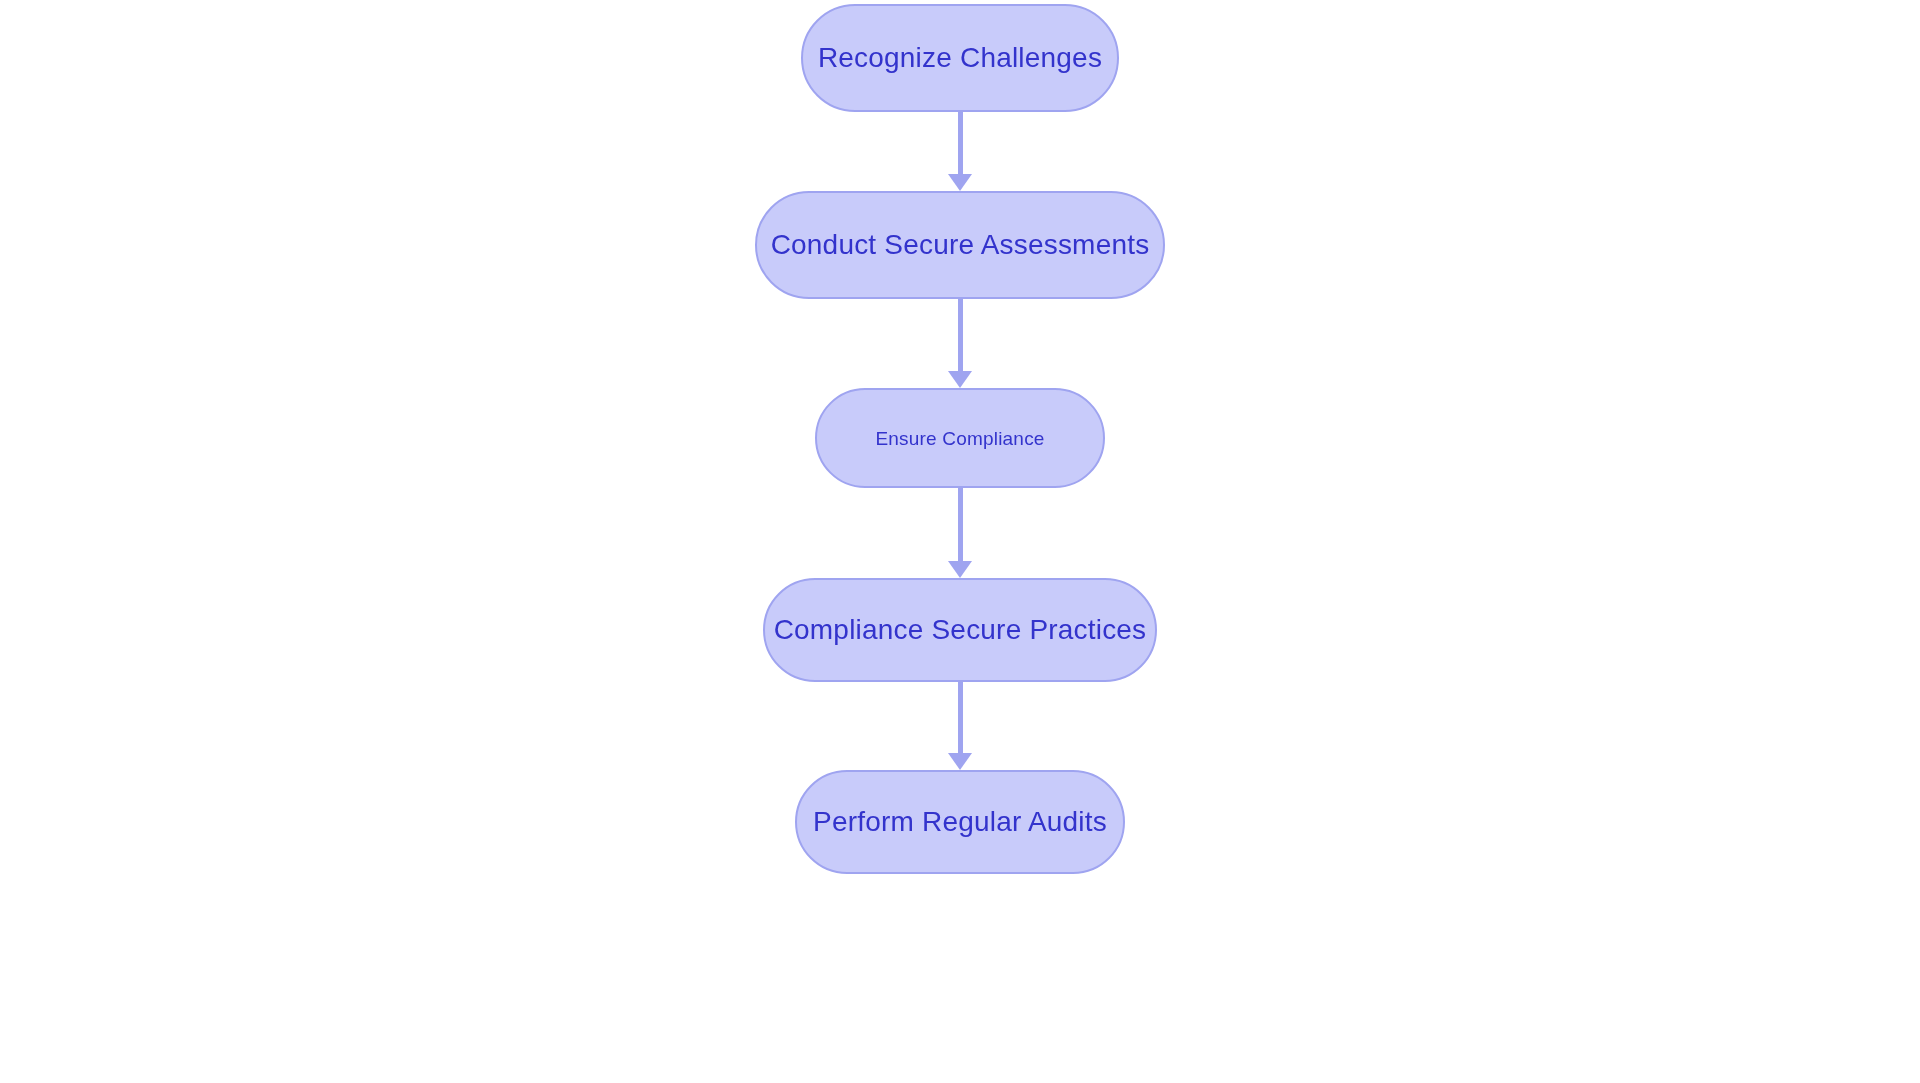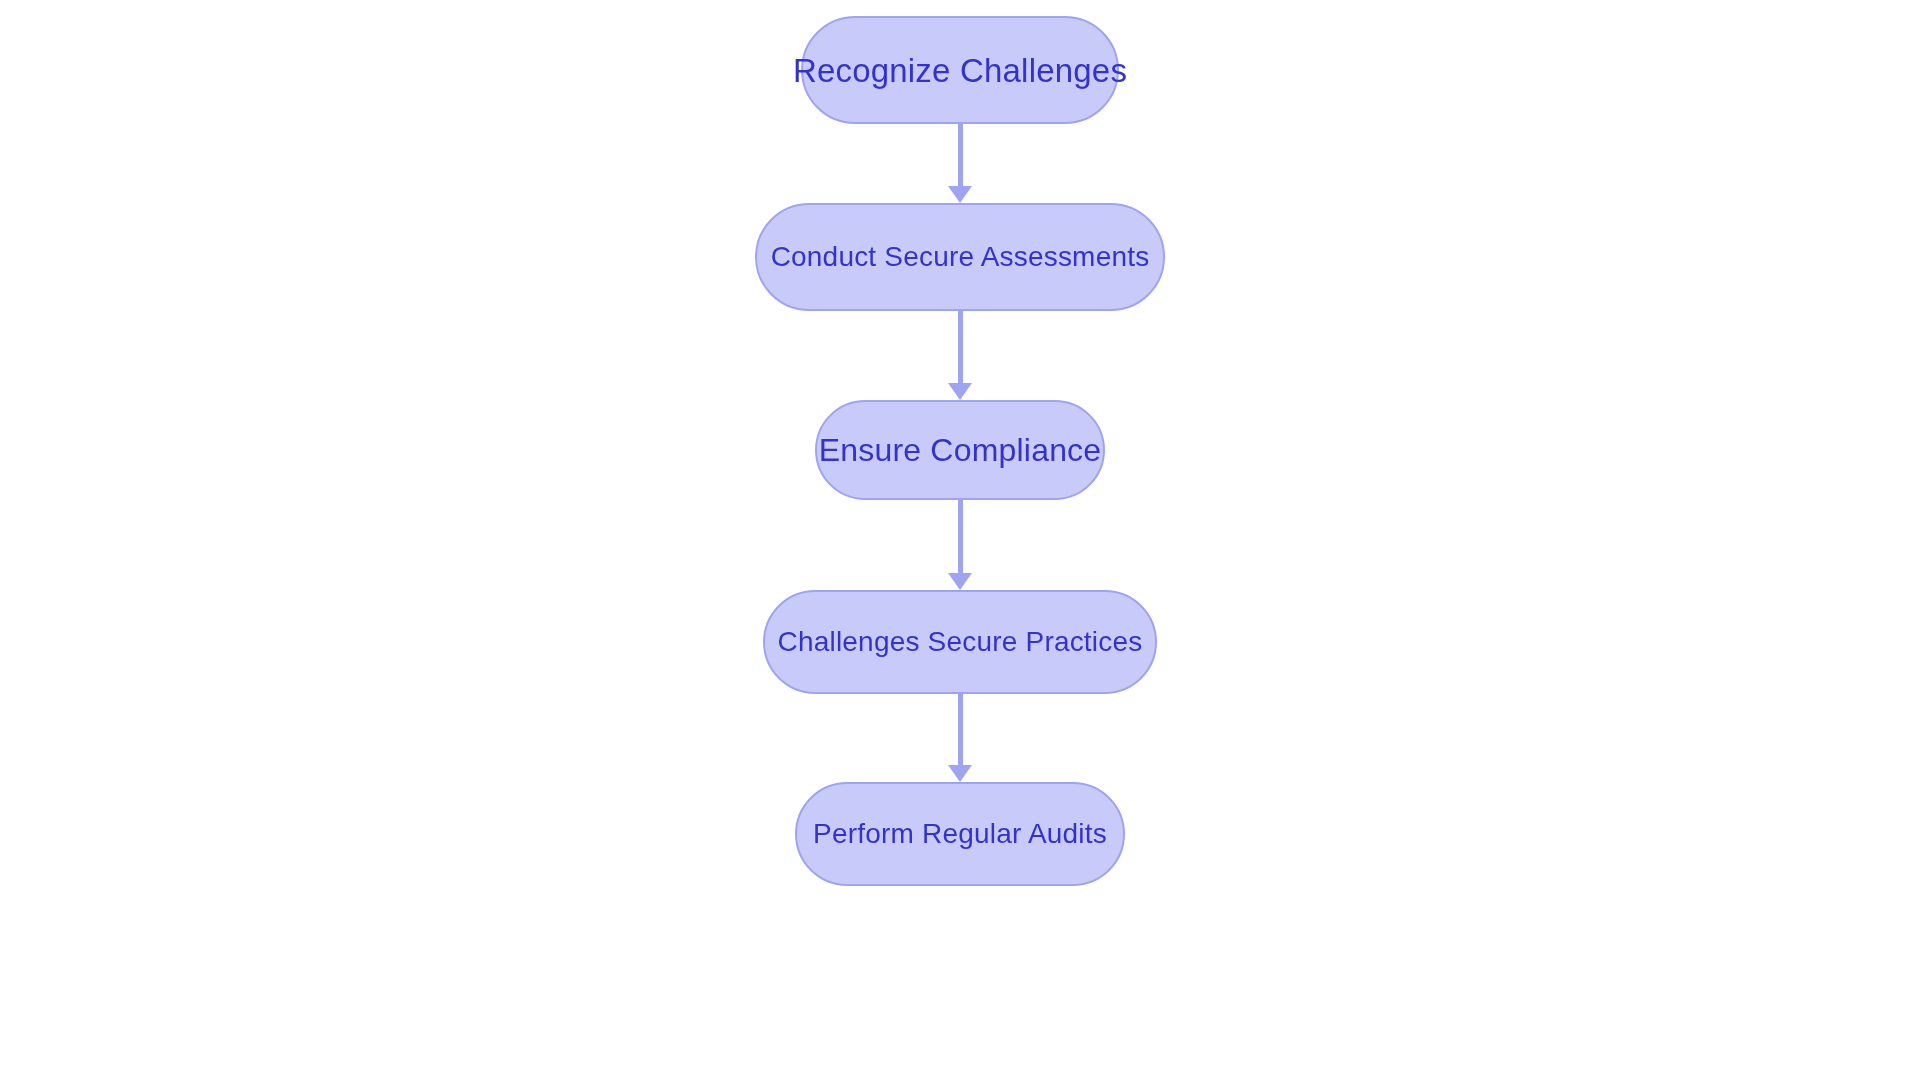--- a/index.html
+++ b/index.html
@@ -62,49 +62,49 @@
     border-top: 17px solid #9fa4f0;
     margin-top: -1px;
   }
 </style>
 </head>
 <body>
 
 <div id="canvas">
   <div id="flow">
 
-    <div class="node" style="width:318px;height:108px;margin-top:16px;font-size:33px;">
+    <div class="node" style="width:318px;height:108px;margin-top:4px;font-size:28px;">
       <span class="node-label">Recognize Challenges</span>
     </div>
 
     <div class="connector" style="height:79px;">
       <div class="stem"></div>
       <div class="head"></div>
     </div>
 
     <div class="node" style="width:410px;height:108px;font-size:28px;">
       <span class="node-label">Conduct Secure Assessments</span>
     </div>
 
     <div class="connector" style="height:89px;">
       <div class="stem"></div>
       <div class="head"></div>
     </div>
 
-    <div class="node" style="width:290px;height:100px;font-size:32px;">
+    <div class="node" style="width:290px;height:100px;font-size:19px;">
       <span class="node-label">Ensure Compliance</span>
     </div>
 
     <div class="connector" style="height:90px;">
       <div class="stem"></div>
       <div class="head"></div>
     </div>
 
     <div class="node" style="width:394px;height:104px;font-size:28px;">
-      <span class="node-label">Challenges Secure Practices</span>
+      <span class="node-label">Compliance Secure Practices</span>
     </div>
 
     <div class="connector" style="height:88px;">
       <div class="stem"></div>
       <div class="head"></div>
     </div>
 
     <div class="node" style="width:330px;height:104px;font-size:28px;">
       <span class="node-label">Perform Regular Audits</span>
     </div>

